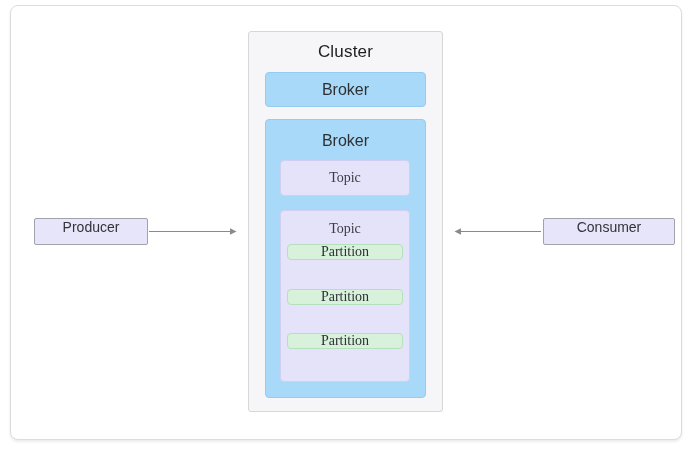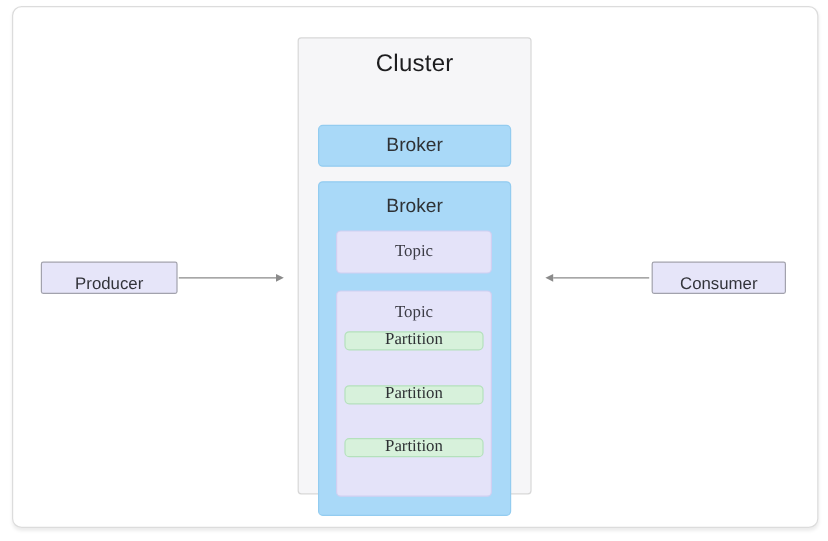--- a/index.html
+++ b/index.html
@@ -13,27 +13,26 @@
     background:#ffffff; border:1px solid var(--card-border,#dcdcdc);
     border-radius:8px; box-shadow:0 2px 3px rgba(0,0,0,.08);
   }
   .cluster {
     position:absolute; left:248px; top:31px; width:195px; height:381px;
     background:var(--cluster-fill,#f6f6f8); border:1px solid var(--cluster-border,#d7d7d7);
     border-radius:3px; box-sizing:border-box;
   }
   .cluster-title {
     position:absolute; left:0; right:0; top:10px; text-align:center;
-    font-size:20px; color:#1d1d1f; letter-spacing:.2px;
+    font-size:17px; color:#1d1d1f; letter-spacing:.2px;
   }
   .broker {
     position:absolute; background:var(--broker-fill,#a9d9f8);
     border:1px solid var(--broker-border,#93ccf0); border-radius:4px;
     box-sizing:border-box;
-    margin-top:32px;
   }
   .broker1 { left:16px; top:40px; width:161px; height:35px;
     display:flex; align-items:center; justify-content:center; }
   .broker2 { left:16px; top:87px; width:161px; height:279px; }
   .broker-label { font-size:16px; color:#2e3134; }
   .broker2-label { height:41px; line-height:41px; text-align:center;
     font-size:16px; color:#2e3134; }
   .topic {
     position:absolute; background:var(--topic-fill,#e4e3f9);
     border:1px solid var(--topic-border,#d0cff1); border-radius:4px;
@@ -51,25 +50,25 @@
     background:var(--partition-fill,#d7f1db);
     border:1px solid var(--partition-border,#b4e1bc); border-radius:4px;
     box-sizing:border-box; display:flex; align-items:center; justify-content:center;
     font-size:14px; color:#2e3134;
   }
   .p1 { top:33px; } .p2 { top:78px; } .p3 { top:122px; }
   .endpoint {
     position:absolute; top:218px; height:27px;
     background:var(--endpoint-fill,#e6e5f9);
     border:1px solid var(--endpoint-border,#a2a2ad); border-radius:2px;
-    box-sizing:border-box; display:flex; align-items:flex-end; justify-content:center;
+    box-sizing:border-box; display:flex; align-items:flex-start; justify-content:center;
     font-size:14px; color:#32333a;
   }
   .producer { left:34px; width:114px; }
-  .consumer { left:543px; width:112px; }
+  .consumer { left:543px; width:132px; }
   .arrows { position:absolute; left:0; top:0; width:690px; height:451px; pointer-events:none; }
   .arrow-line { stroke:var(--arrow,#8a8a8a); stroke-width:1; }
   .arrow-head { fill:var(--arrow,#8a8a8a); }
 </style>
 </head>
 <body>
 
 <div class="canvas">
   <div class="card"></div>
 

